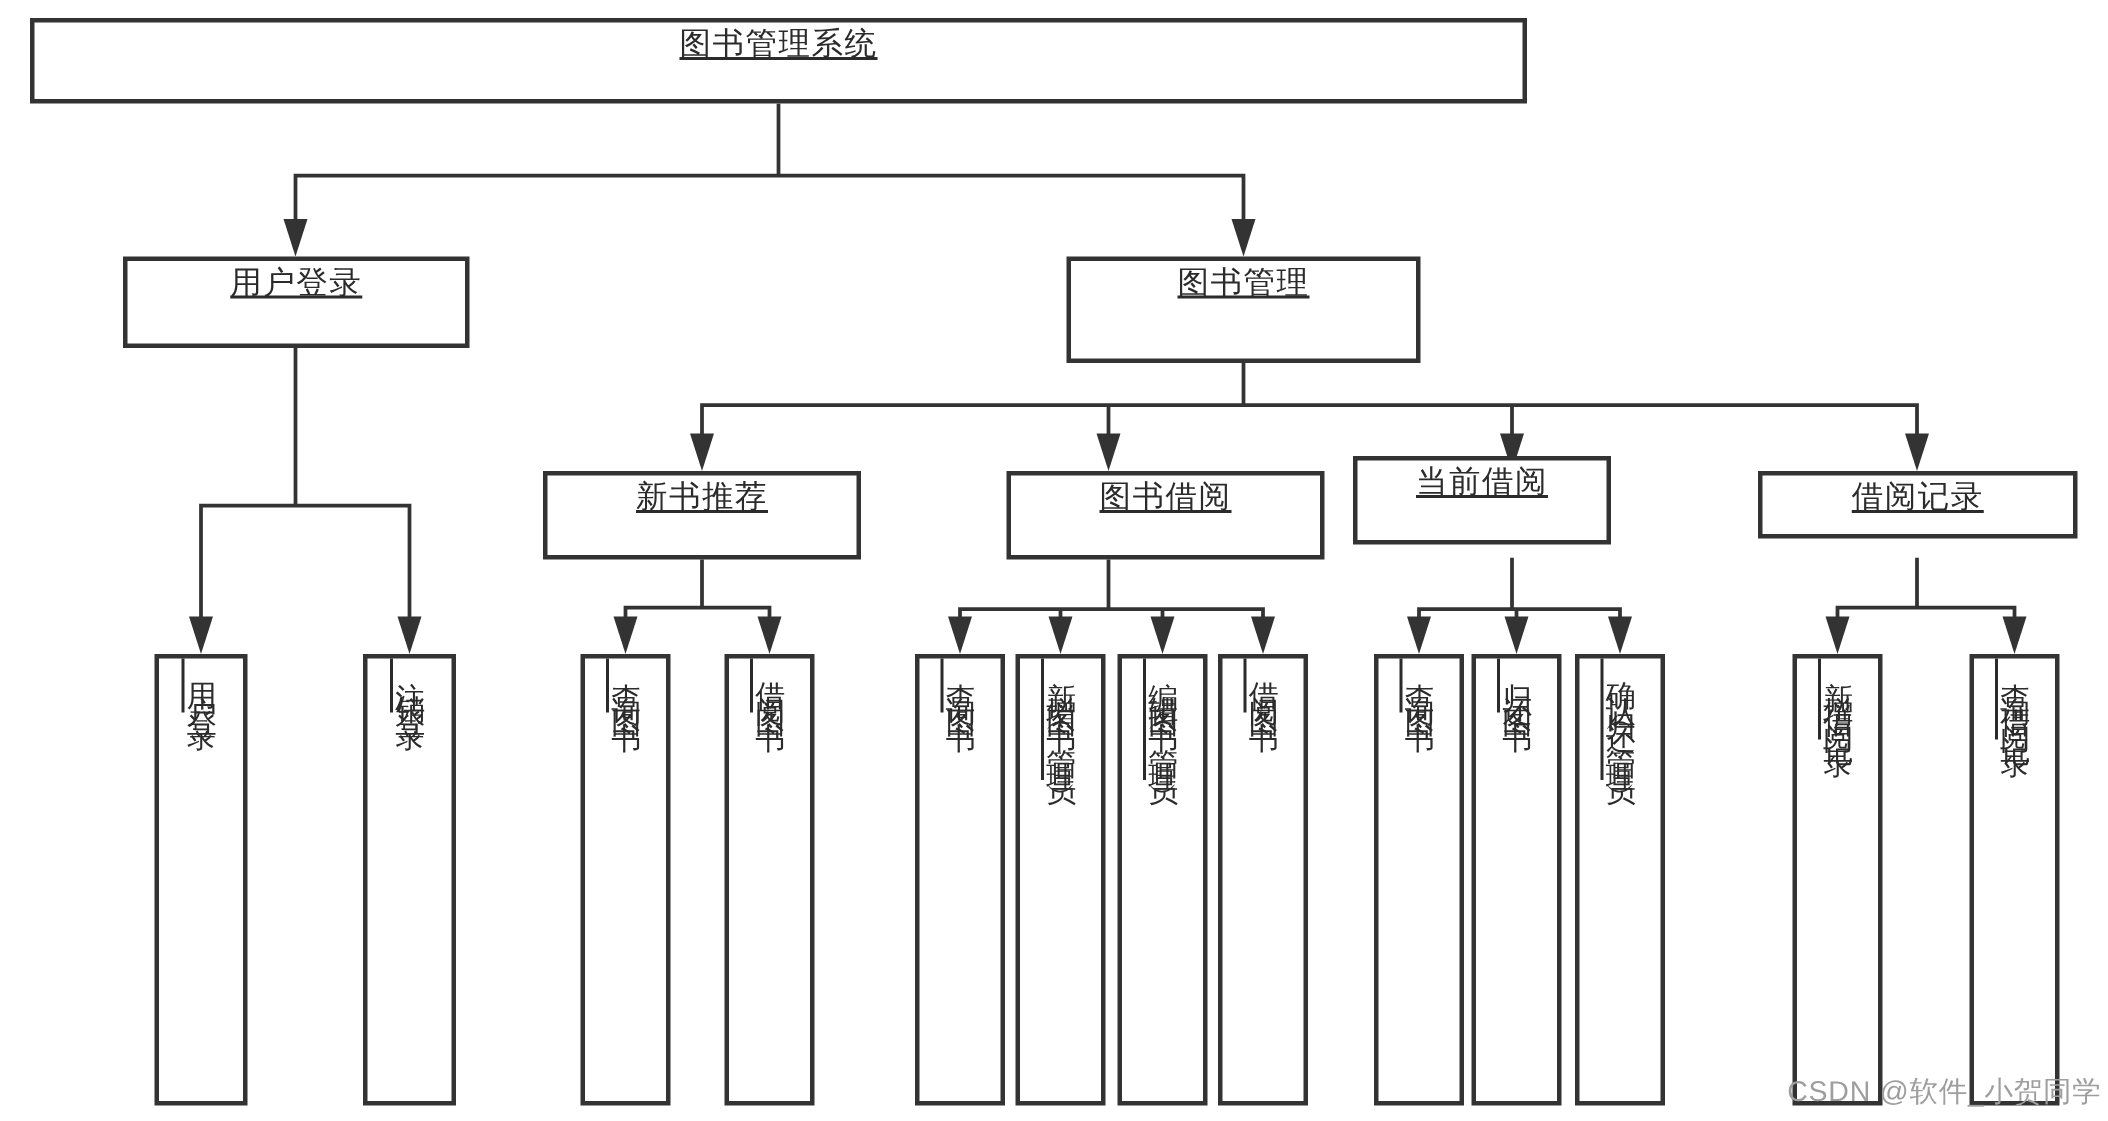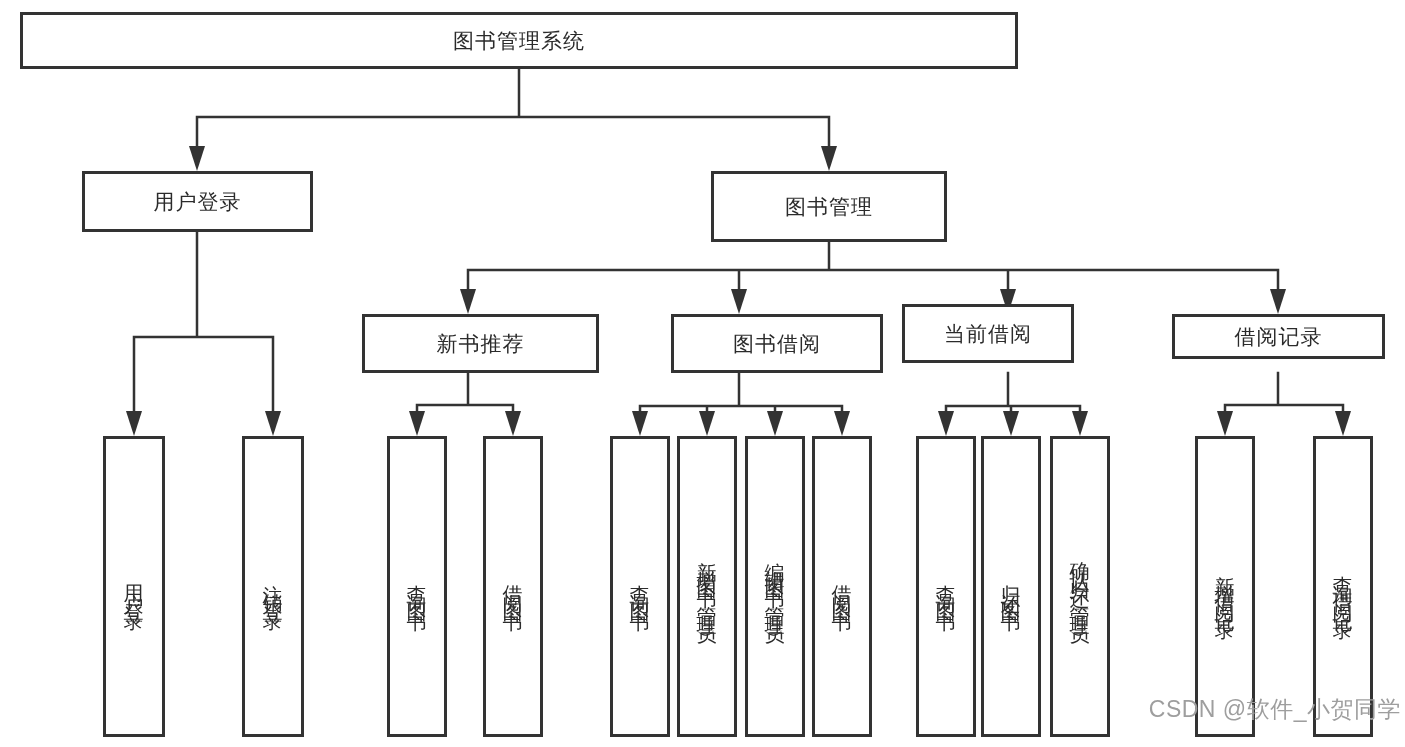--- a/index.html
+++ b/index.html
@@ -2,56 +2,56 @@
 <html><head>
 <meta charset="utf-8">
 <style>
   html,body{margin:0;padding:0;background:#fff;}
   #canvas{
     position:relative;width:1405px;height:747px;background:#ffffff;
     font-family:"Liberation Sans","DejaVu Sans",sans-serif;overflow:hidden;
   }
   .node{
     position:absolute;box-sizing:border-box;border:3px solid #333333;background:#ffffff;
-    display:flex;align-items:center;justify-content:center;
-    color:#2b2b2b;font-size:21px;letter-spacing:1px;z-index:2;
+    display:flex;justify-content:center;
+    color:#2b2b2b;font-size:21px;letter-spacing:1px;z-index:2;text-decoration:underline;
   }
   .leaf span{
     writing-mode:vertical-rl;text-orientation:mixed;
     font-size:20px;letter-spacing:9px;line-height:1;color:#2b2b2b;
   }
   
   .n-root{left:20px;top:12px;width:998px;height:57px;}
   
   .n-l2a{left:82px;top:171px;width:231px;height:61px;}
   .n-l2b{left:711px;top:171px;width:236px;height:71px;}
   
-  .n-l3a{left:362px;top:314px;width:237px;height:59px;}
+  .n-l3a{left:362px;top:314px;width:212px;height:59px;}
   .n-l3b{left:671px;top:314px;width:212px;height:59px;}
   .n-l3c{left:902px;top:304px;width:172px;height:59px;}
   .n-l3d{left:1172px;top:314px;width:213px;height:45px;}
   
   .leaf{top:436px;height:301px;}
   .n-a1{left:103px;width:62px;}
   .n-a2{left:242px;width:62px;}
   .n-b1{left:387px;width:60px;}
   .n-b2{left:483px;width:60px;}
   .n-c1{left:610px;width:60px;}
   .n-c2{left:677px;width:60px;}
   .n-c3{left:745px;width:60px;}
   .n-c4{left:812px;width:60px;}
   .n-d1{left:916px;width:60px;}
   .n-d2{left:981px;width:60px;}
   .n-d3{left:1050px;width:60px;}
   .n-e1{left:1195px;width:60px;}
   .n-e2{left:1313px;width:60px;}
   svg.wires{position:absolute;left:0;top:0;z-index:1;}
   .watermark{
-    position:absolute;right:4px;bottom:22px;z-index:10;
-    color:#9e9e9e;font-size:23px;letter-spacing:0.5px;
+    position:absolute;right:4px;bottom:6px;z-index:10;
+    color:#9e9e9e;font-size:19px;letter-spacing:0.5px;
   }
 </style>
 </head>
 <body>
 
 <div id="canvas">
 
   <svg class="wires" width="1405" height="747" viewBox="0 0 1405 747">
     <path fill="none" stroke="#333333" stroke-width="2.5" stroke-linecap="square" d="
       M519 70 L519 117 M197 117 L829 117 M197 117 L197 150 M829 117 L829 150

